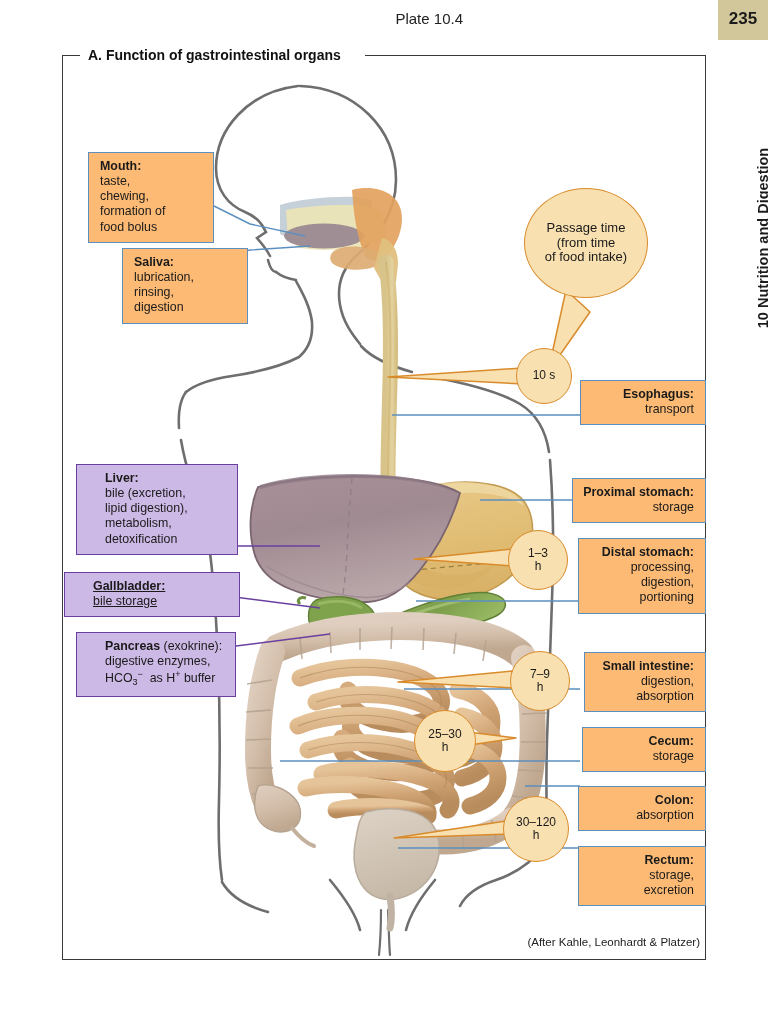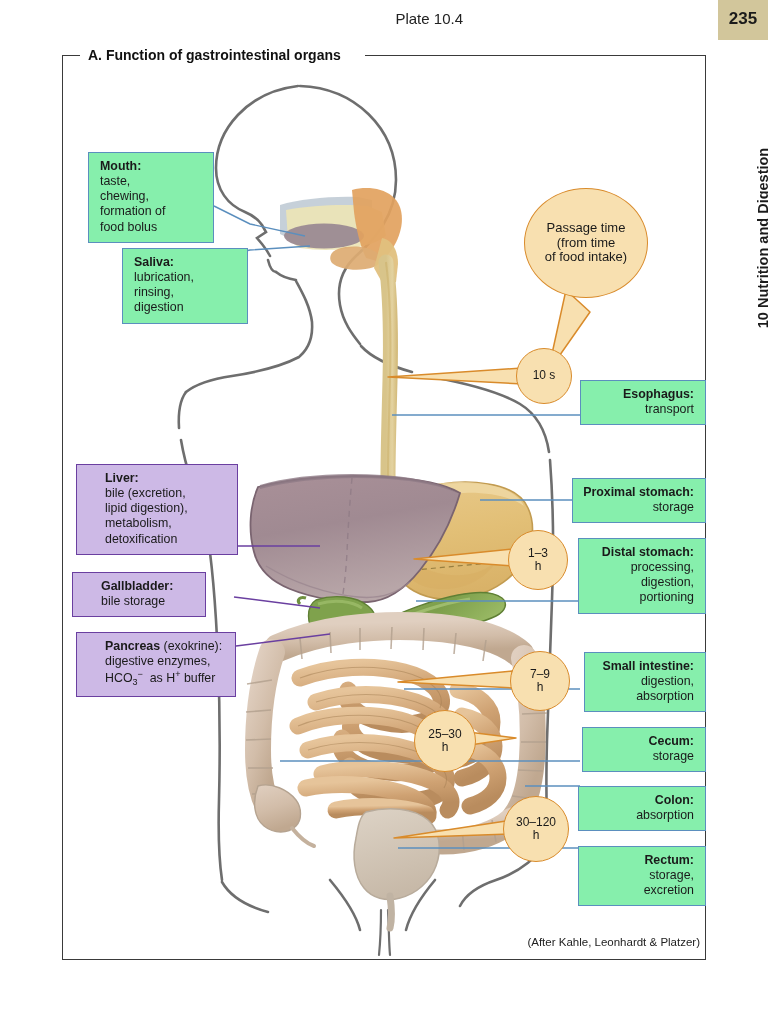--- a/index.html
+++ b/index.html
@@ -37,21 +37,21 @@
   #cap-dash-r{position:absolute;left:365px;top:55px;width:12px;height:0;
               border-top:1.4px solid #3a3a3a;z-index:39;}
   
   #cap-mask{position:absolute;left:78px;top:51px;width:290px;height:9px;
             background:#fff;z-index:38;}
 
   
   .abox{position:absolute;box-sizing:border-box;padding:6px 9px 7px 11px;
         font-size:12.4px;line-height:1.22;z-index:30;}
   .abox b{font-weight:bold;}
-  .blue{background:#86efac;border:1.4px solid #5b8fbe;}
+  .blue{background:#fdba74;border:1.4px solid #5b8fbe;}
   .purple{background:#cdb9e6;border:1.4px solid #6a3fa0;padding-left:28px;}
   .right-align{text-align:right;padding-right:11px;padding-left:8px;}
 
   
   .bubble{position:absolute;border-radius:50%;background:#f8e0b0;
           border:1.6px solid #d98b2b;display:flex;align-items:center;
           justify-content:center;text-align:center;font-size:12px;
           line-height:1.12;color:#1a1a1a;z-index:34;}
   #bubble-main{left:524px;top:188px;width:122px;height:108px;font-size:13px;}
 
@@ -348,21 +348,21 @@
 </div>
 
 <div class="abox purple" id="box-liver" style="left:76px;top:464px;width:162px;">
   <b>Liver:</b><br>
   <span>bile (excretion,</span><br>
   <span>lipid digestion),</span><br>
   <span>metabolism,</span><br>
   <span>detoxification</span>
 </div>
 
-<div class="abox purple" id="box-gallbladder" style="left:72px;top:572px;width:134px;">
+<div class="abox purple" id="box-gallbladder" style="left:64px;top:572px;width:176px;text-decoration:underline;">
   <b>Gallbladder:</b><br>
   <span>bile storage</span>
 </div>
 
 <div class="abox purple" id="box-pancreas" style="left:76px;top:632px;width:160px;">
   <b>Pancreas</b><span> (exokrine):</span><br>
   <span>digestive enzymes,</span><br>
   <span>HCO<sub>3</sub><sup>−</sup>&nbsp; as H<sup>+</sup> buffer</span>
 </div>
 

